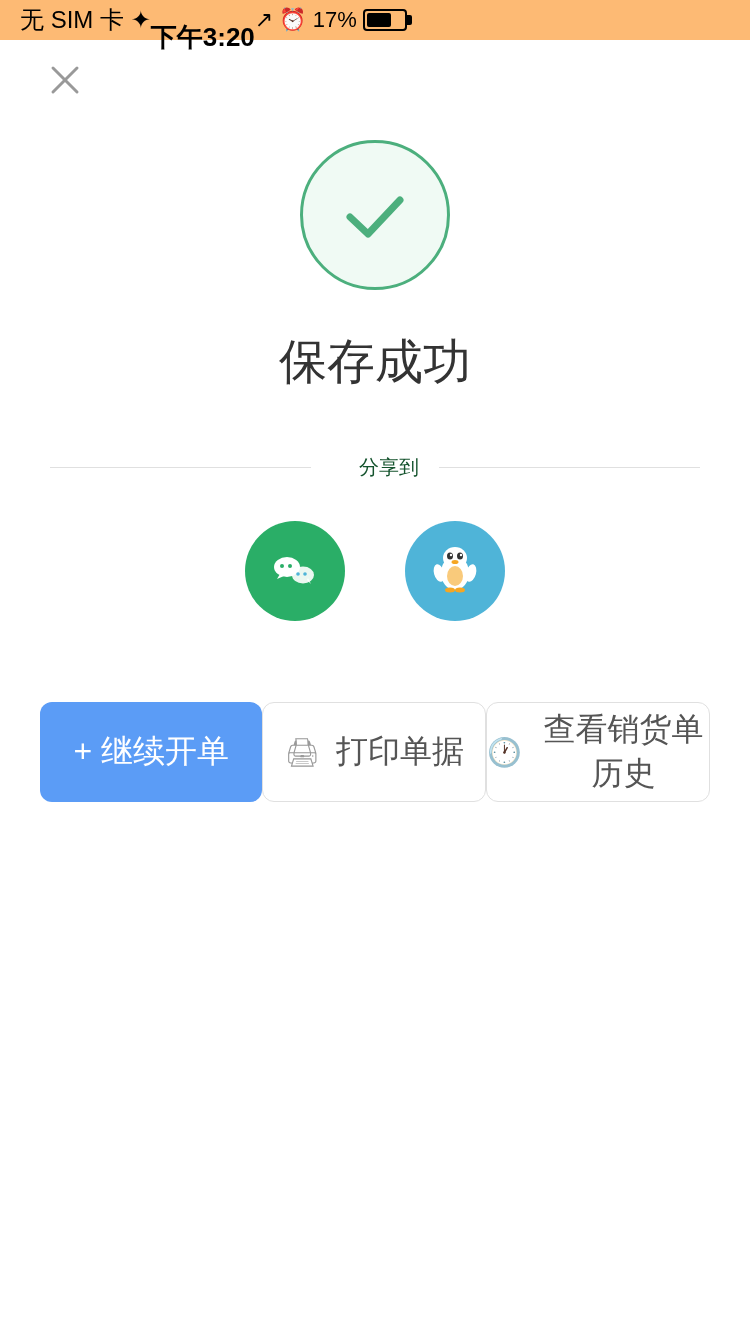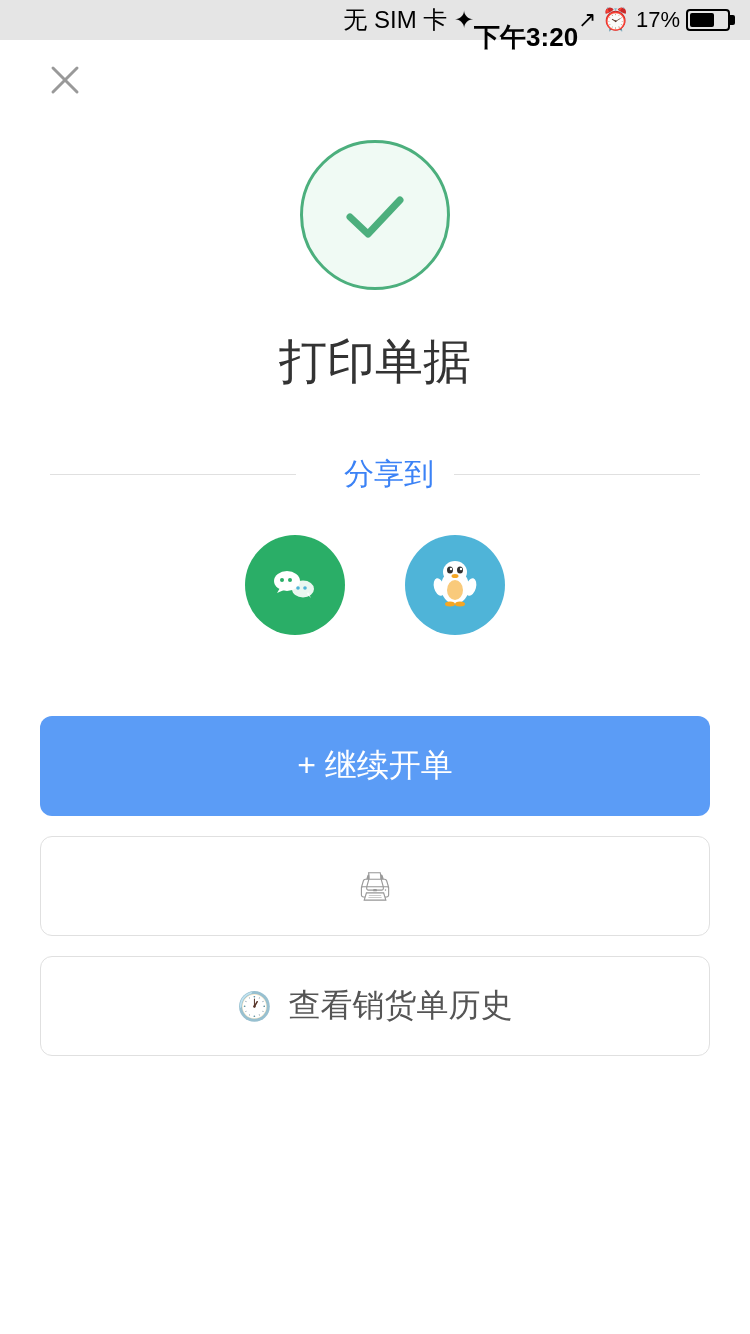--- a/index.html
+++ b/index.html
@@ -16,23 +16,23 @@
       font-family: -apple-system, "PingFang SC", "Helvetica Neue", sans-serif;
       position: relative;
     }
 
     
     .status-bar {
       width: 100%;
       height: 40px;
       display: flex;
       align-items: center;
-      justify-content: flex-end;
+      justify-content: flex-start;
       padding: 0 20px;
-      background: #e5e5e5;
+      background: #fdba74;
     }
 
     .status-left {
       display: flex;
       align-items: center;
       gap: 8px;
       font-size: 24px;
       color: #000;
     }
 
@@ -149,22 +149,22 @@
 
     .share-divider::before,
     .share-divider::after {
       content: '';
       flex: 1;
       height: 1px;
       background: #e0e0e0;
     }
 
     .share-label {
-      font-size: 30px;
-      color: #3b82f6;
+      font-size: 20px;
+      color: #14532d;
       white-space: nowrap;
       margin-left: 28px;
     }
 
     .share-icons {
       display: flex;
       justify-content: center;
       gap: 60px;
     }
 
@@ -184,22 +184,21 @@
 
     .qq-btn {
       background: #4fb4d8;
     }
 
     
     .action-buttons {
       width: 100%;
       padding: 1px 40px;
       display: flex;
-      flex-direction: column;
-      gap: 20px;
+      flex-direction: row;
       margin-top: 30px;
     }
 
     .btn-primary {
       width: 100%;
       height: 100px;
       background: #5b9cf6;
       border: none;
       border-radius: 12px;
       font-size: 32px;
@@ -257,21 +256,21 @@
 </div>
 
 <div class="main-content">
 
   <div class="success-circle">
     <svg class="checkmark" viewBox="0 0 70 70">
       <polyline points="10,37 28,54 60,20" fill="none" stroke="#4caf7d" stroke-width="7" stroke-linecap="round" stroke-linejoin="round"></polyline>
     </svg>
   </div>
 
-  <div class="success-title">打印单据</div>
+  <div class="success-title">保存成功</div>
 
   <div class="share-section">
     <div class="share-divider">
       <span class="share-label">分享到</span>
     </div>
     <div class="share-icons">
 
       <div class="share-icon-btn wechat-btn">
         <svg width="56" height="56" viewBox="0 0 56 56">
 
@@ -313,20 +312,21 @@
           <ellipse cx="33" cy="47" rx="5" ry="2.5" fill="#f5a623"></ellipse>
         </svg>
       </div>
     </div>
   </div>
 
   <div class="action-buttons">
     <button class="btn-primary">+ 继续开单</button>
     <button class="btn-secondary">
       <span class="btn-icon">🖨</span>
+      <span>打印单据</span>
     </button>
     <button class="btn-secondary">
       <span class="btn-icon">🕐</span>
       <span>查看销货单历史</span>
     </button>
   </div>
 
 </div>
 
 </body></html>

